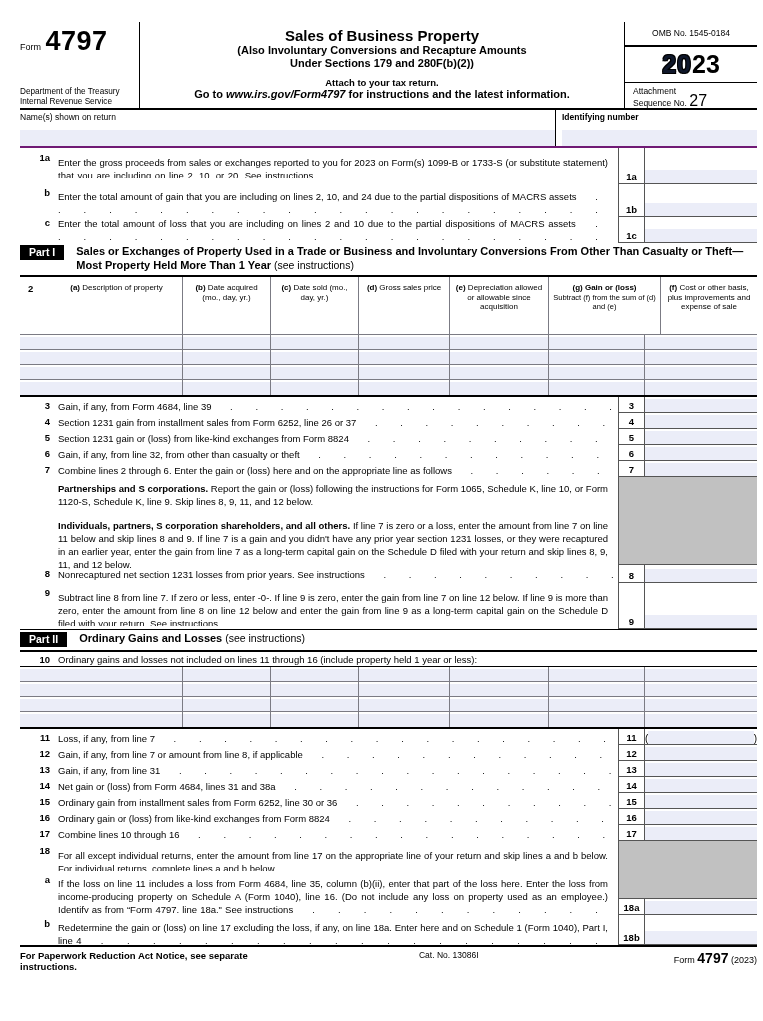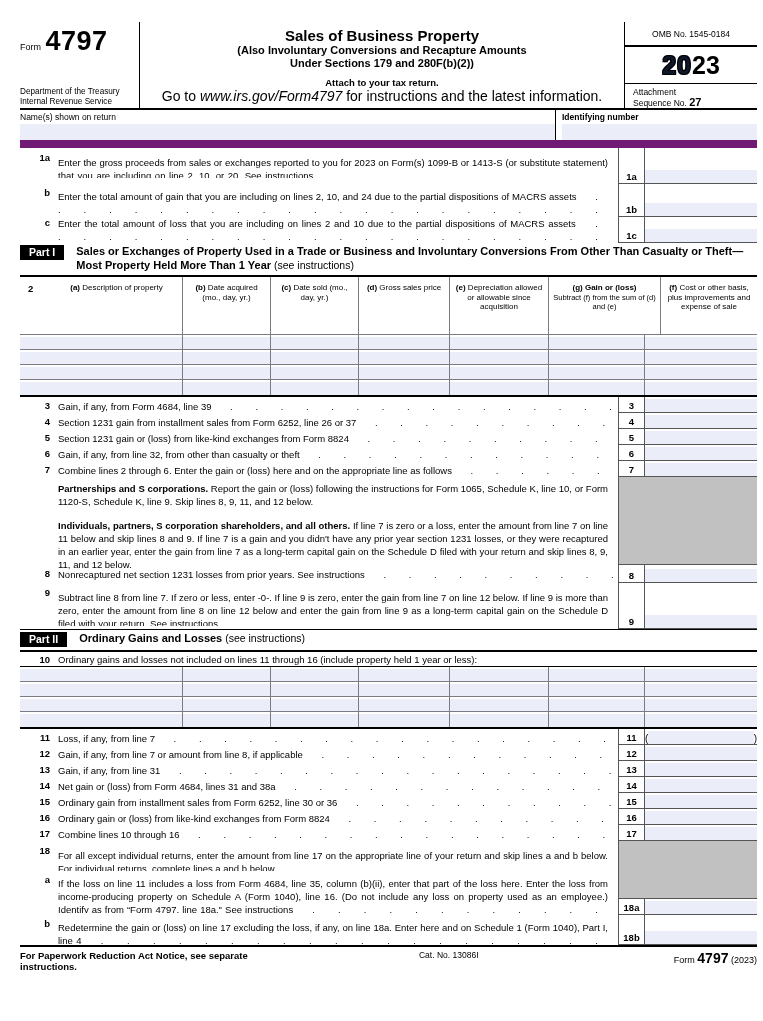--- a/index.html
+++ b/index.html
@@ -11,31 +11,31 @@
   
   .hdr { display:flex; border-bottom:2px solid #000; height:88px; }
   .hdr-left { width:120px; border-right:1.5px solid #000; display:flex; flex-direction:column; justify-content:space-between; padding:4px 16px 2px 0; }
   .form-word { font-size:9px; }
   .form-number-big { font-size:27px; font-weight:bold; letter-spacing:.5px; }
   .dept { font-size:8.2px; line-height:9.5px; }
   .hdr-center { flex:1; text-align:center; border-right:1.5px solid #000; padding-top:5px; }
   .title { font-size:15px; font-weight:bold; }
   .subtitle { font-size:11px; font-weight:bold; line-height:13px; }
   .attach { font-size:9.5px; font-weight:bold; margin-top:7px; }
-  .goto { font-size:14px; font-weight:normal; }
+  .goto { font-size:11px; font-weight:bold; }
   .goto .url { font-style:italic; }
   .hdr-right { width:132px; display:flex; flex-direction:column; }
   .omb { height:25px; border-bottom:2px solid #000; font-size:8.5px; display:flex; align-items:center; justify-content:center; }
   .yearbox { height:37px; border-bottom:1px solid #000; display:flex; align-items:center; justify-content:center; font-size:25px; font-weight:bold; }
   .yr-outline { color:#0f172a; text-shadow:-1px -1px 0 #000,1px -1px 0 #000,-1px 1px 0 #000,1px 1px 0 #000; letter-spacing:1px; }
   .attachment { font-size:8.5px; line-height:10px; padding:3px 0 0 8px; }
-  .seqno { font-size:11px; font-weight:bold; }
-
-  
-  .names { display:flex; border-bottom:8px solid #701a75; height:38px; }
+  .seqno { font-size:16px; font-weight:normal; }
+
+  
+  .names { display:flex; border-bottom:2px solid #701a75; height:38px; }
   .nm { flex:1; display:flex; flex-direction:column; justify-content:space-between; }
   .idn { width:202px; border-left:1px solid #000; padding-left:6px; display:flex; flex-direction:column; justify-content:space-between; }
   .nm-label { font-size:8.5px; padding-top:2px; }
   .idn .nm-label { font-weight:bold; }
   .nm-field { height:16px; background:var(--lav); }
 
   
   .lrow { display:flex; }
   .left { flex:1; display:flex; min-width:0; }
   .ln { width:30px; text-align:right; margin-right:8px; font-weight:bold; font-size:9.5px; flex:none; }
@@ -134,21 +134,21 @@
     </div>
     <div class="idn">
       <div class="nm-label">Identifying number</div>
       <div class="nm-field"></div>
     </div>
   </div>
 
   <div class="lrow h36 pt4">
     <div class="left">
         <div class="ln">1a</div>
-      <div class="txt h26" style="margin-top:4px;"><span>Enter the gross proceeds from sales or exchanges reported to you for 2023 on Form(s) 1099-B or 1413-S (or substitute statement) that you are including on line 2, 10, or 20. See instructions</span><span class="dots"> . . . . . . . . . . . . . .</span></div>
+      <div class="txt h26" style="margin-top:4px;"><span>Enter the gross proceeds from sales or exchanges reported to you for 2023 on Form(s) 1099-B or 1733-S (or substitute statement) that you are including on line 2, 10, or 20. See instructions</span><span class="dots"> . . . . . . . . . . . . . .</span></div>
       </div>
     <div class="right">
         <div class="nbox">1a</div>
       <div class="amt">
           <div class="field"></div>
         </div>
       </div>
   </div>
   <div class="lrow h33 pt3">
     <div class="left">

